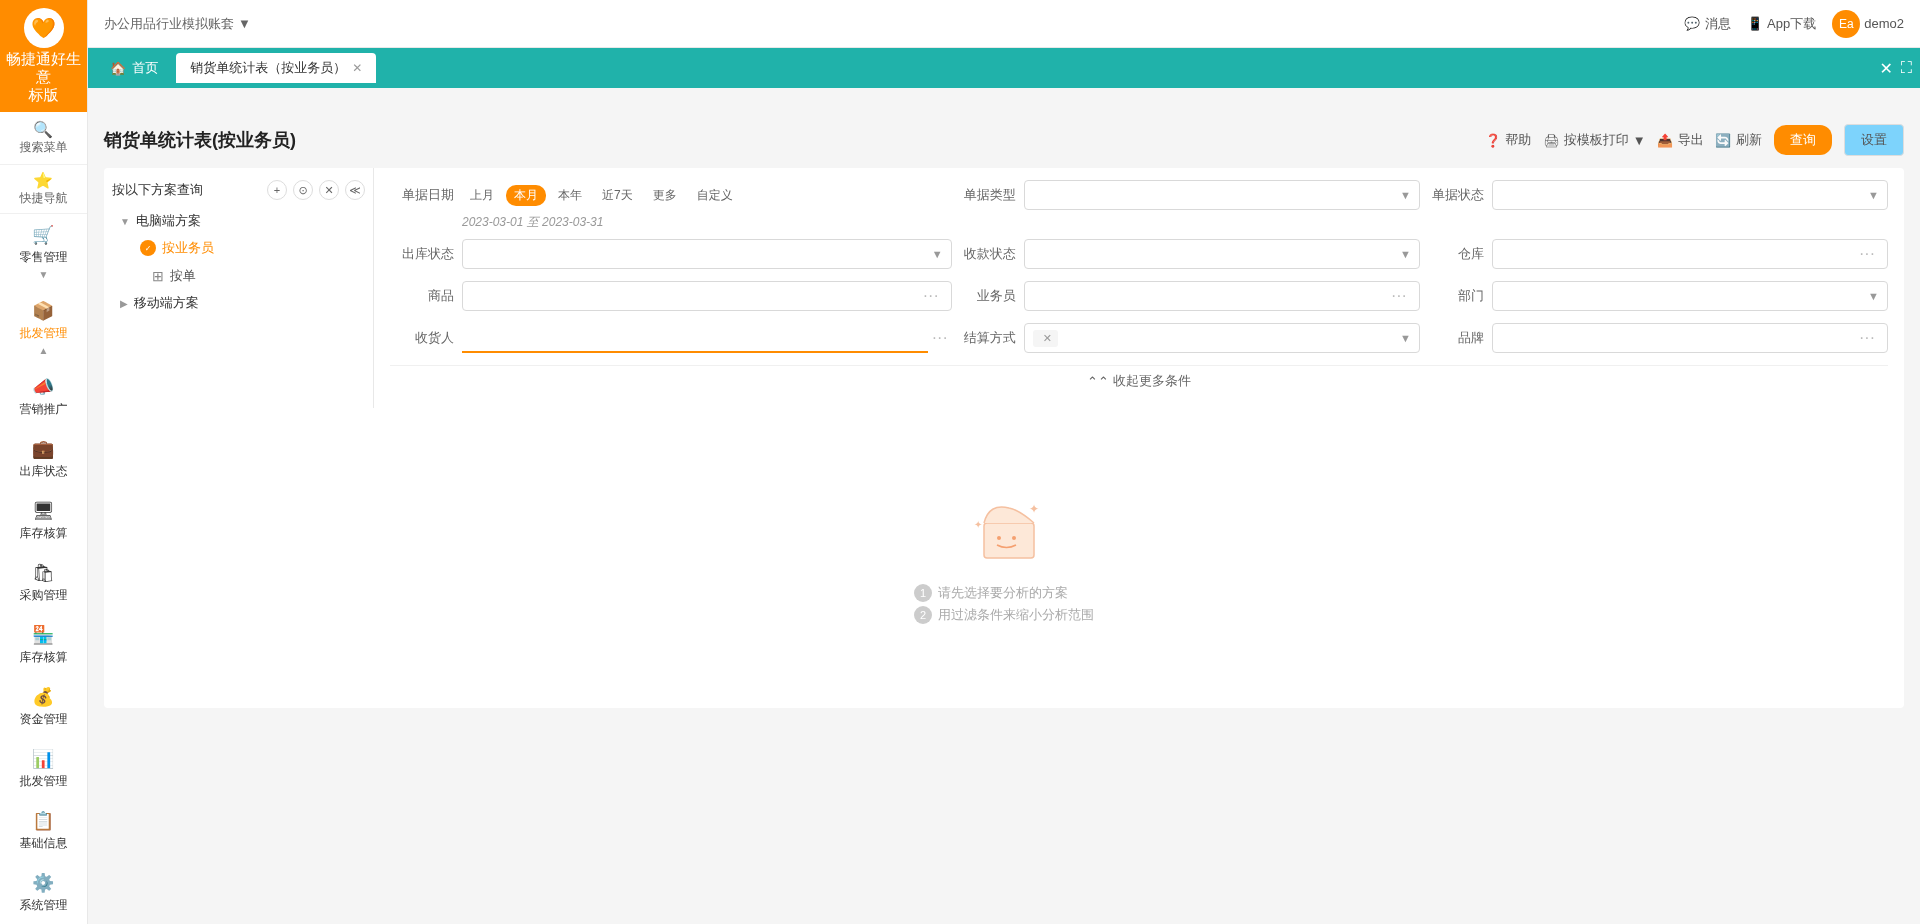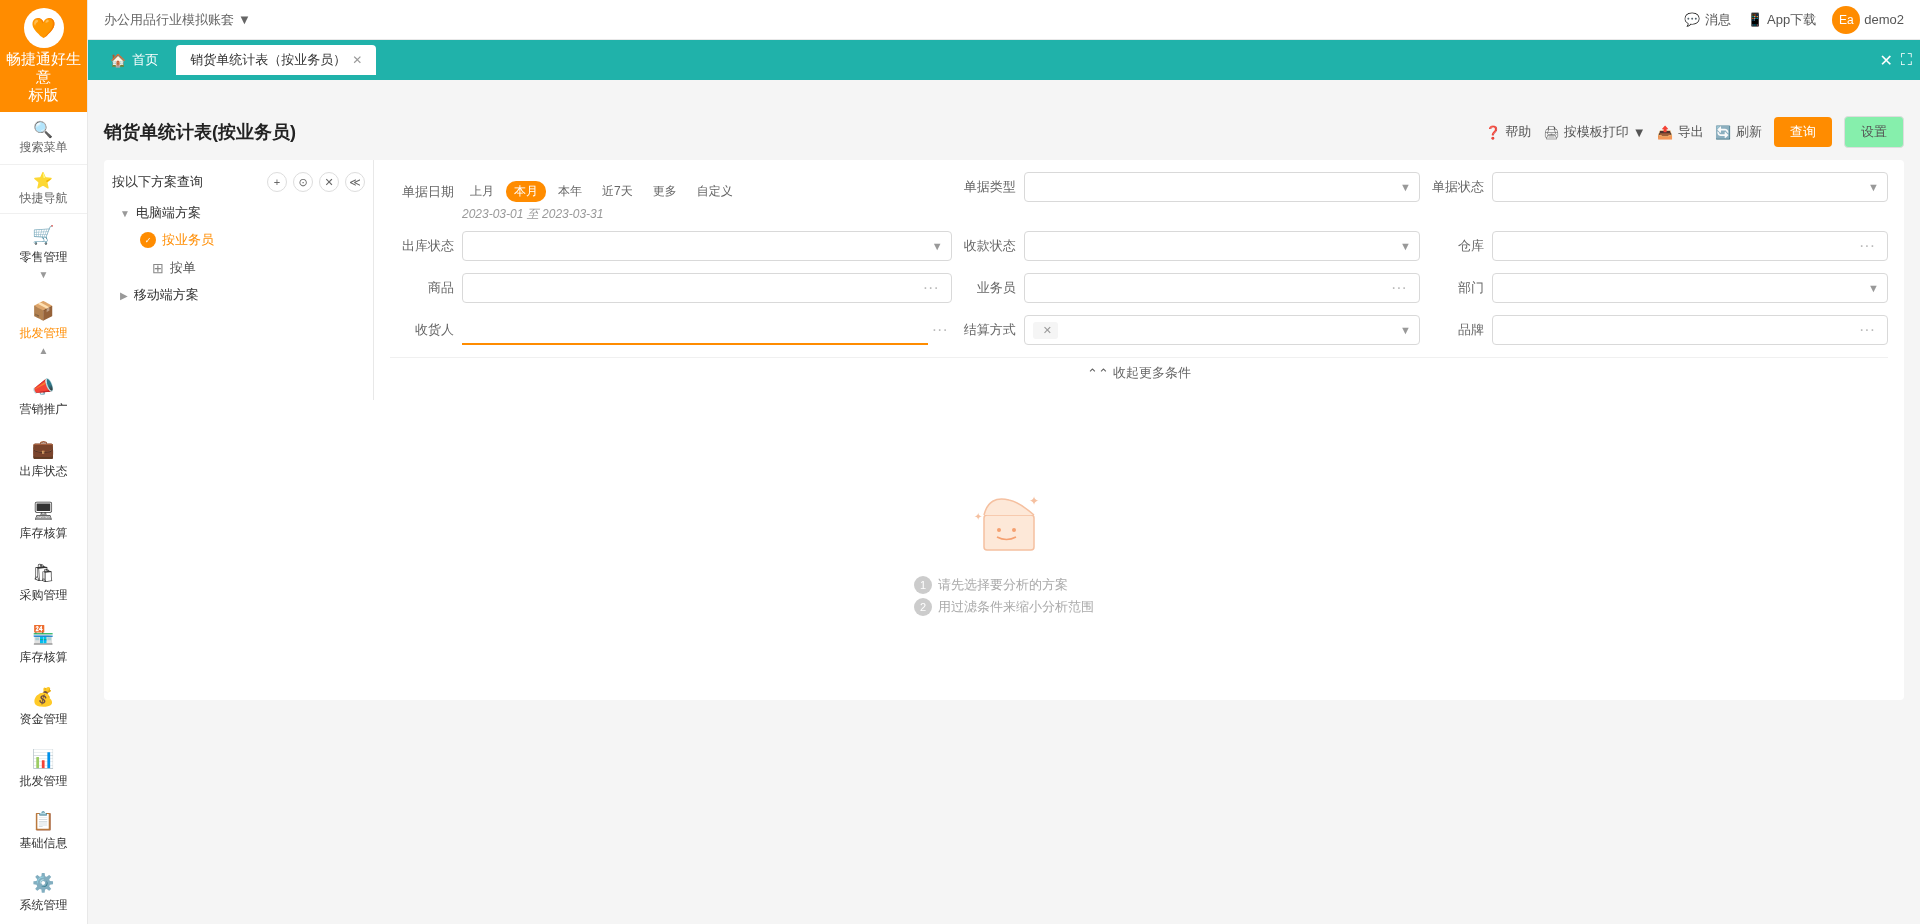--- a/index.html
+++ b/index.html
@@ -15,21 +15,21 @@
     .sidebar-nav { width: 100%; padding: 6px 0; text-align: center; color: #666; font-size: 12px; cursor: pointer; border-bottom: 1px solid #f0f0f0; }
     .sidebar-item { width: 100%; padding: 10px 4px; text-align: center; color: #333; font-size: 12px; cursor: pointer; display: flex; flex-direction: column; align-items: center; gap: 3px; }
     .sidebar-item.active { color: #ff8c00; }
     .sidebar-item-icon { font-size: 18px; }
     .sidebar-arrow { font-size: 10px; color: #999; }
 
     
     .main { flex: 1; display: flex; flex-direction: column; overflow: hidden; }
 
     
-    .topbar { height: 40px; background: #fff; display: flex; align-items: center; justify-content: space-between; padding: 0 16px; border-bottom: 1px solid #e8e8e8; flex-shrink: 0; }
+    .topbar { height: 48px; background: #fff; display: flex; align-items: center; justify-content: space-between; padding: 0 16px; border-bottom: 1px solid #e8e8e8; flex-shrink: 0; }
     .topbar-left { display: flex; align-items: center; gap: 8px; font-size: 13px; color: #333; }
     .topbar-dropdown { display: flex; align-items: center; gap: 4px; cursor: pointer; color: #666; }
     .topbar-right { display: flex; align-items: center; gap: 16px; font-size: 13px; color: #555; }
     .topbar-icon-btn { display: flex; align-items: center; gap: 4px; cursor: pointer; color: #555; }
     .avatar { width: 28px; height: 28px; border-radius: 50%; background: #ff8c00; display: flex; align-items: center; justify-content: center; color: #fff; font-size: 12px; }
 
     
     .tabbar { height: 40px; background: #20b2aa; display: flex; align-items: center; padding: 0 8px; flex-shrink: 0; gap: 4px; }
     .tab { height: 30px; padding: 0 14px; border-radius: 4px 4px 0 0; display: flex; align-items: center; gap: 6px; font-size: 13px; cursor: pointer; }
     .tab.home { background: transparent; color: #fff; }
@@ -41,22 +41,22 @@
 
     
     .content { flex: 1; overflow: auto; background: #f5f5f5; }
     .page { padding: 16px; }
 
     
     .page-header { display: flex; align-items: center; justify-content: space-between; margin-bottom: 12px; margin-top: 20px; }
     .page-title { font-size: 18px; font-weight: bold; color: #222; }
     .page-actions { display: flex; align-items: center; gap: 12px; }
     .action-btn { display: flex; align-items: center; gap: 4px; color: #555; font-size: 13px; cursor: pointer; }
-    .action-btn-primary { background: #ff8c00; color: #fff; border: none; border-radius: 4px; padding: 6px 16px; font-size: 13px; cursor: pointer; }
-    .action-btn-secondary { border: 1px solid #ddd; background: #86efac; color: #555; border-radius: 4px; padding: 6px 16px; font-size: 13px; cursor: pointer; }
+    .action-btn-primary { background: #ff8c00; color: #fff; border: none; border-radius: 12px; padding: 6px 16px; font-size: 13px; cursor: pointer; }
+    .action-btn-secondary { border: 1px solid #ddd; background: #7dd3fc; color: #555; border-radius: 4px; padding: 6px 16px; font-size: 13px; cursor: pointer; }
 
     
     .panel { background: #fff; border-radius: 4px; padding: 0; }
 
     
     .filter-section { display: flex; }
     .filter-sidebar { width: 270px; flex-shrink: 0; border-right: 1px solid #e8e8e8; padding: 12px 8px; }
     .filter-sidebar-header { display: flex; align-items: center; justify-content: space-between; margin-bottom: 8px; font-size: 13px; color: #333; font-weight: 500; }
     .filter-sidebar-icons { display: flex; gap: 6px; }
     .fs-icon { width: 20px; height: 20px; border-radius: 50%; border: 1px solid #ddd; display: flex; align-items: center; justify-content: center; font-size: 11px; cursor: pointer; color: #666; }
@@ -64,21 +64,21 @@
     .tree-item .tree-arrow { font-size: 10px; color: #999; }
     .tree-item .tree-label { font-size: 13px; }
     .tree-sub-item { display: flex; align-items: center; gap: 6px; padding: 5px 8px 5px 28px; cursor: pointer; font-size: 13px; }
     .tree-sub-item.active { color: #ff8c00; }
     .active-dot { width: 16px; height: 16px; border-radius: 50%; background: #ff8c00; display: flex; align-items: center; justify-content: center; color: #fff; font-size: 8px; flex-shrink: 0; }
     .tree-sub2 { display: flex; align-items: center; gap: 6px; padding: 5px 8px 5px 40px; cursor: pointer; font-size: 13px; color: #555; }
     .tree-sub2-icon { font-size: 14px; color: #888; }
 
     
     .filter-form { flex: 1; padding: 12px 16px; }
-    .filter-row { display: flex; align-items: flex-end; margin-bottom: 12px; gap: 0; }
+    .filter-row { display: flex; align-items: center; margin-bottom: 12px; gap: 0; }
     .filter-cell { flex: 1; display: flex; align-items: center; }
     .filter-label { width: 72px; flex-shrink: 0; color: #666; font-size: 13px; text-align: right; padding-right: 8px; white-space: nowrap; }
     .filter-input { flex: 1; height: 30px; border: 1px solid #d9d9d9; border-radius: 4px; padding: 0 8px; font-size: 13px; color: #333; outline: none; }
     .filter-select { flex: 1; height: 30px; border: 1px solid #d9d9d9; border-radius: 4px; padding: 0 8px; font-size: 13px; color: #333; outline: none; background: #fff; cursor: pointer; display: flex; align-items: center; justify-content: space-between; position: relative; }
     .filter-select-arrow { color: #999; font-size: 11px; }
     .filter-dots { color: #bbb; font-size: 16px; cursor: pointer; padding: 0 4px; }
     .date-group { display: flex; align-items: center; gap: 4px; }
     .date-btn { padding: 2px 8px; border-radius: 3px; font-size: 12px; color: #666; cursor: pointer; border: none; background: transparent; }
     .date-btn.active { background: #ff8c00; color: #fff; border-radius: 10px; }
     .date-range-text { font-size: 12px; color: #999; }

